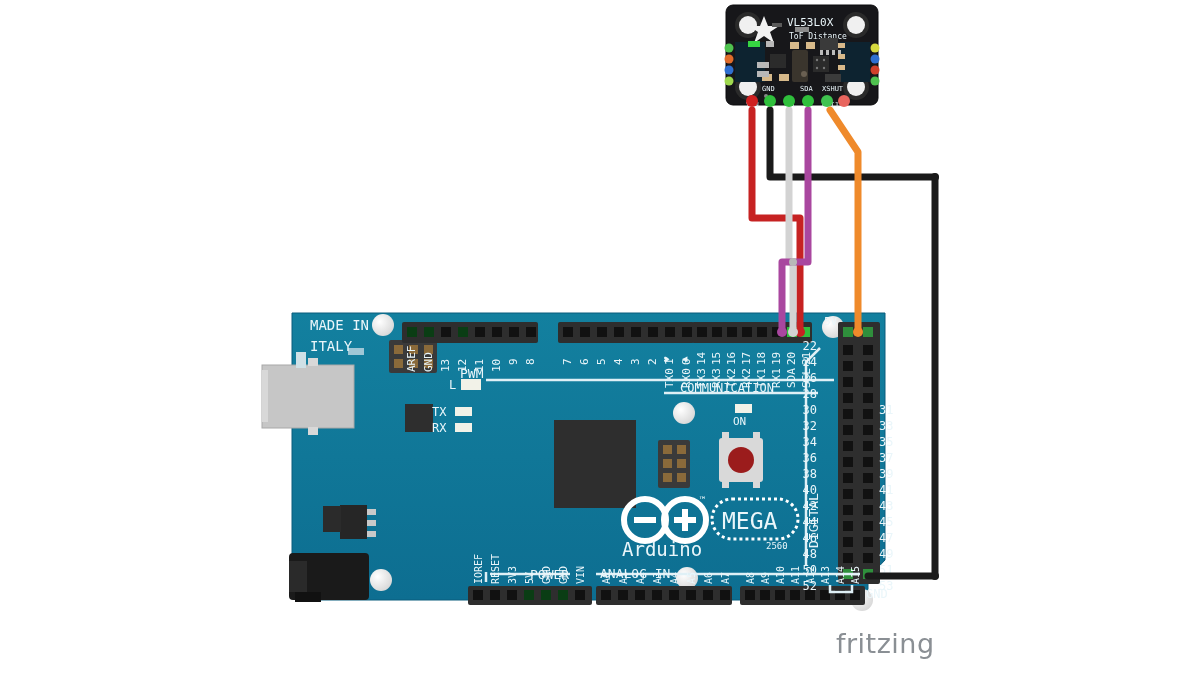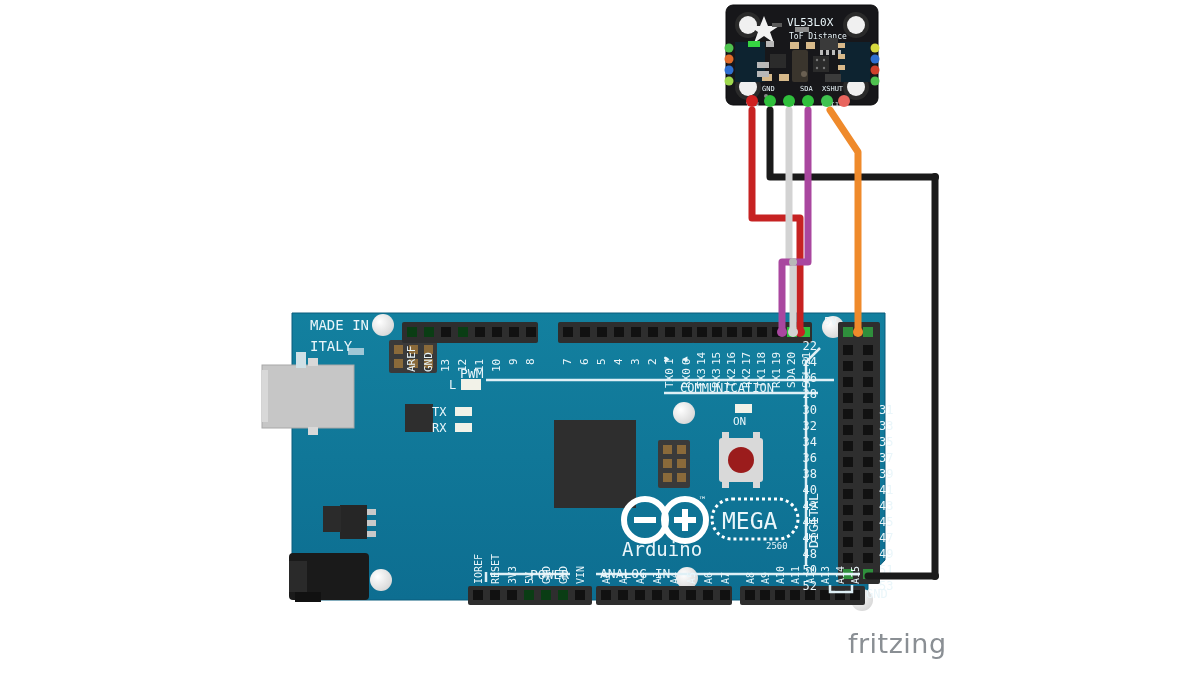--- a/index.html
+++ b/index.html
@@ -1,21 +1,21 @@
 <!DOCTYPE html>
 <html><head>
 <meta charset="utf-8">
 <style>
   html,body{margin:0;padding:0;background:#ffffff;}
   body{width:1200px;height:675px;overflow:hidden;font-family:"DejaVu Sans Mono",monospace;}
   #stage{position:relative;width:1200px;height:675px;background:#ffffff;}
   svg{display:block;}
   .lbl{font-family:"DejaVu Sans Mono",monospace;fill:#eaf6fa;}
   .wm{position:absolute;left:836px;top:628px;font-family:"DejaVu Sans",sans-serif;
-      font-size:27px;color:#8a8f94;letter-spacing:0.5px;margin-left:12px;}
+      font-size:27px;color:#8a8f94;letter-spacing:0.5px;}
 </style>
 </head>
 <body>
 
 <div id="stage">
 
 <svg width="1200" height="675" viewBox="0 0 1200 675">
   <defs>
     <linearGradient id="boardShade" x1="0" y1="0" x2="0" y2="1">
       <stop offset="0%" stop-color="#13809f"></stop>

